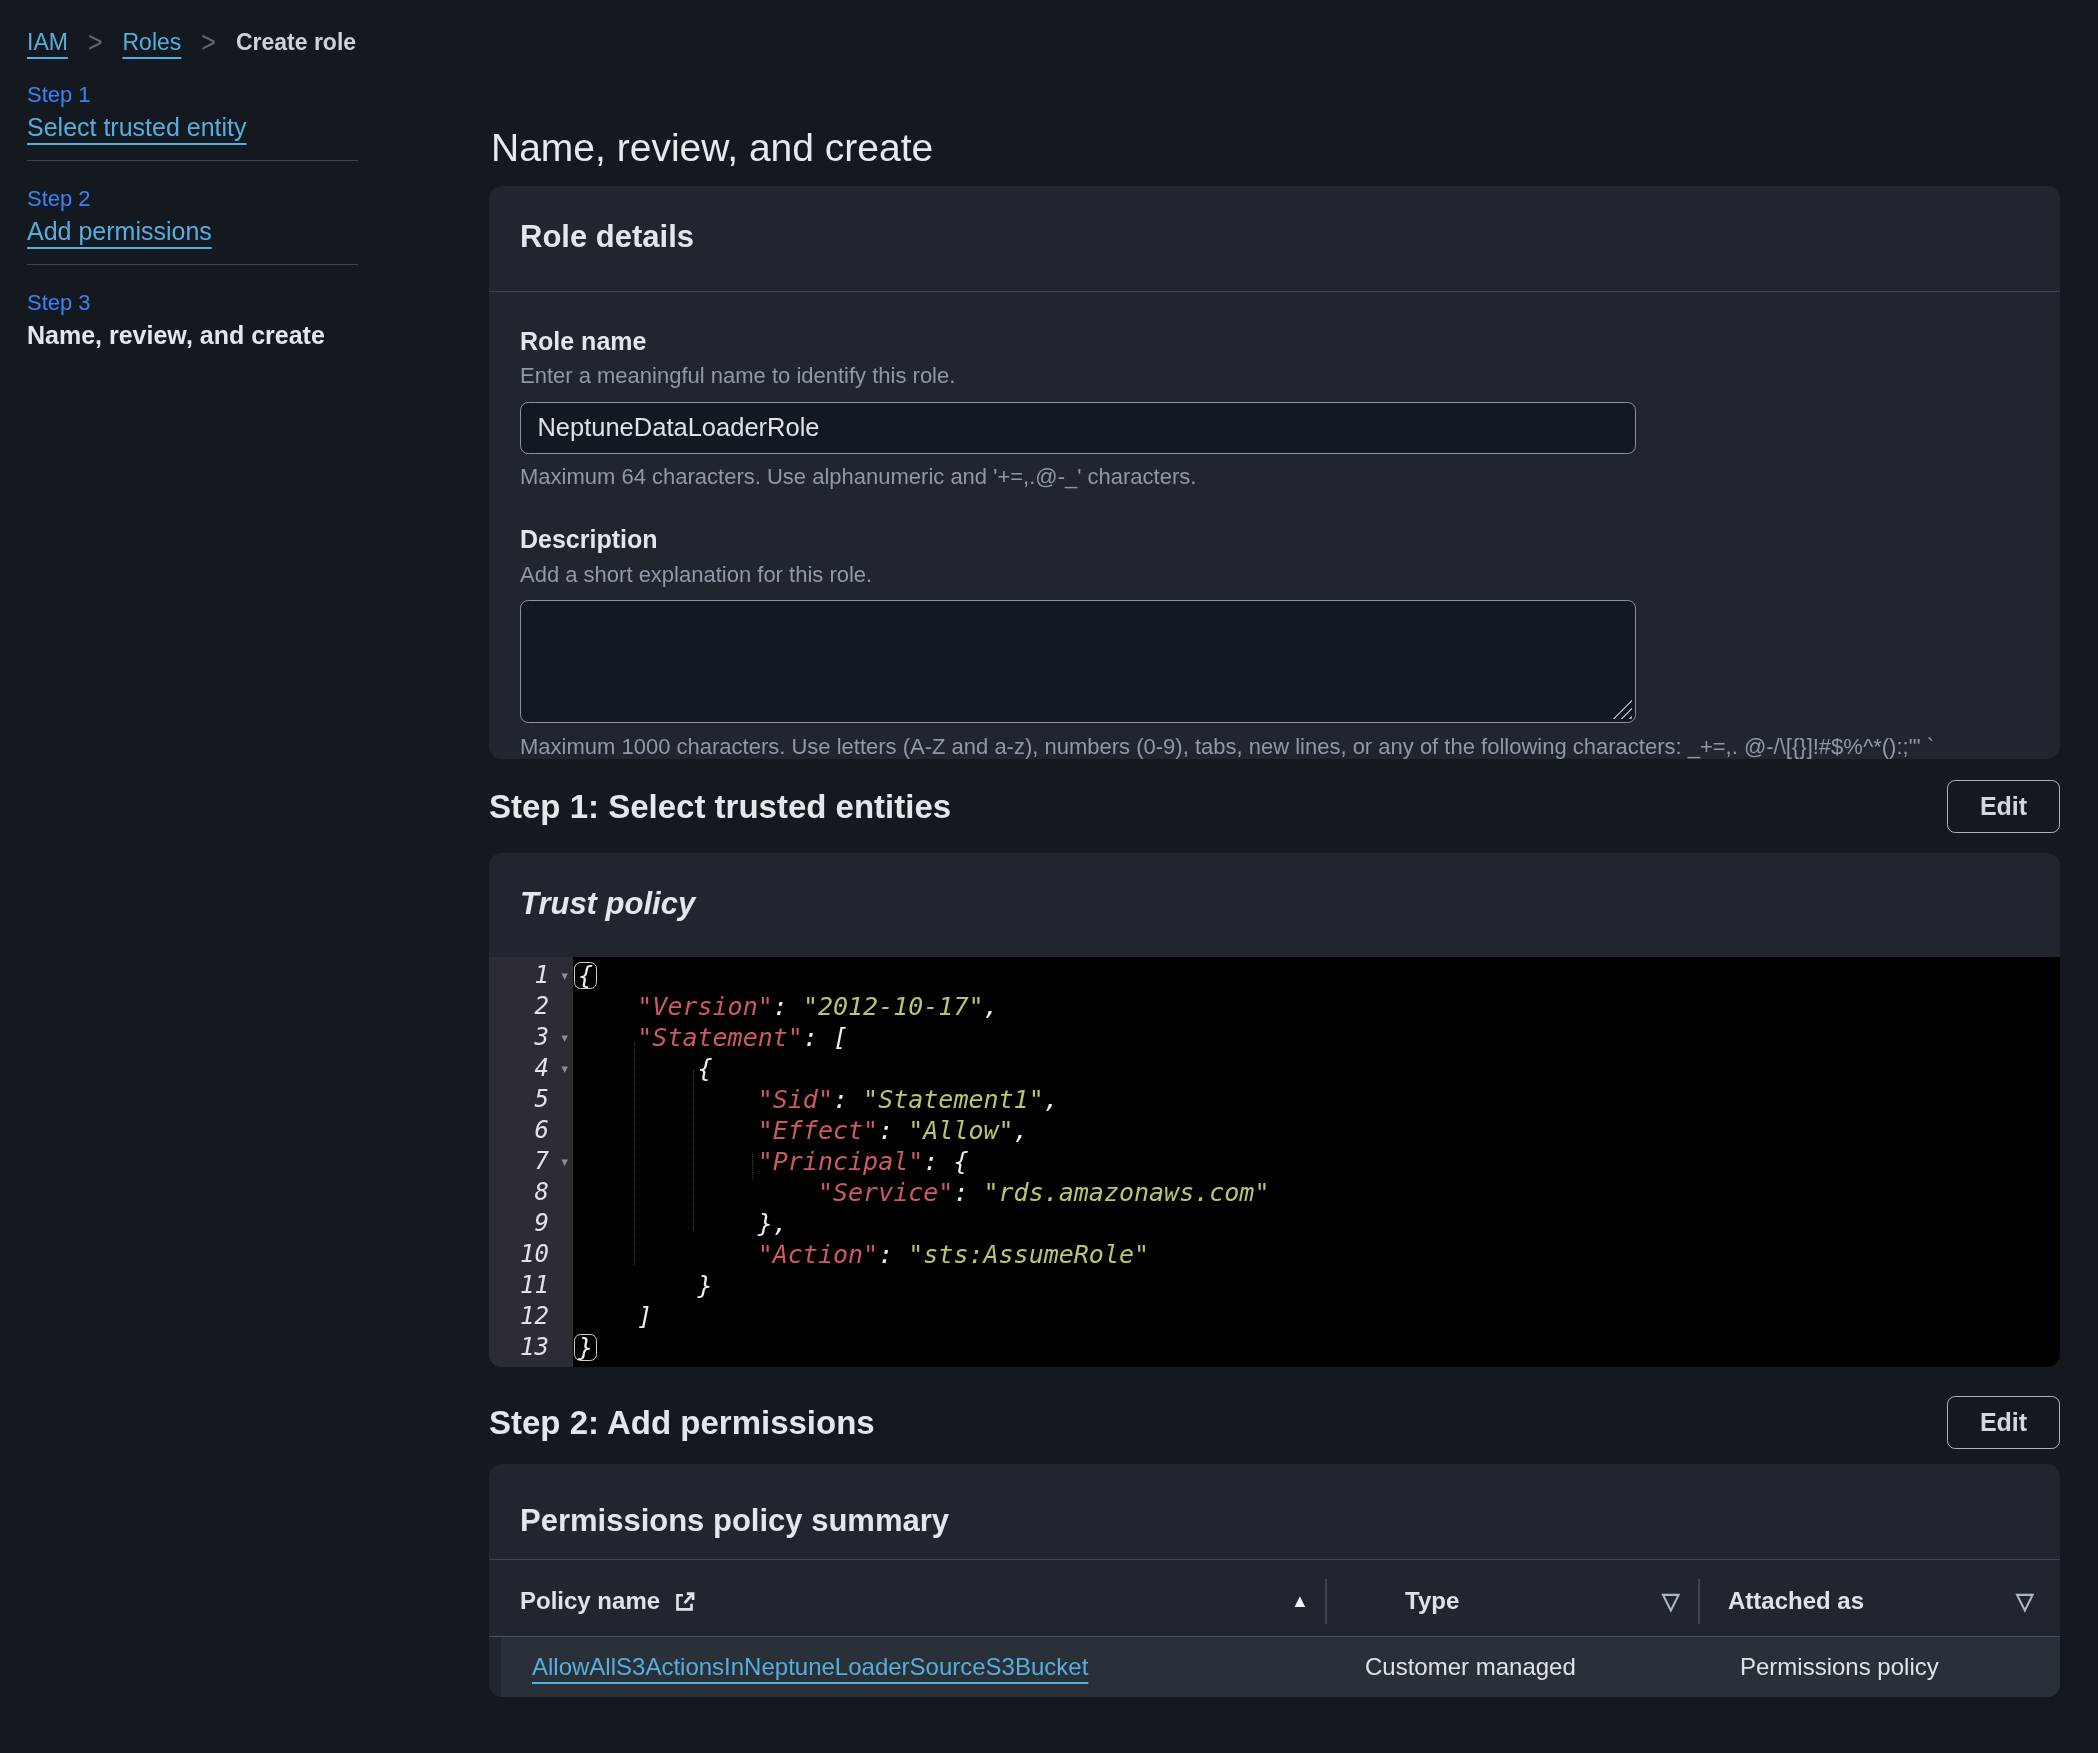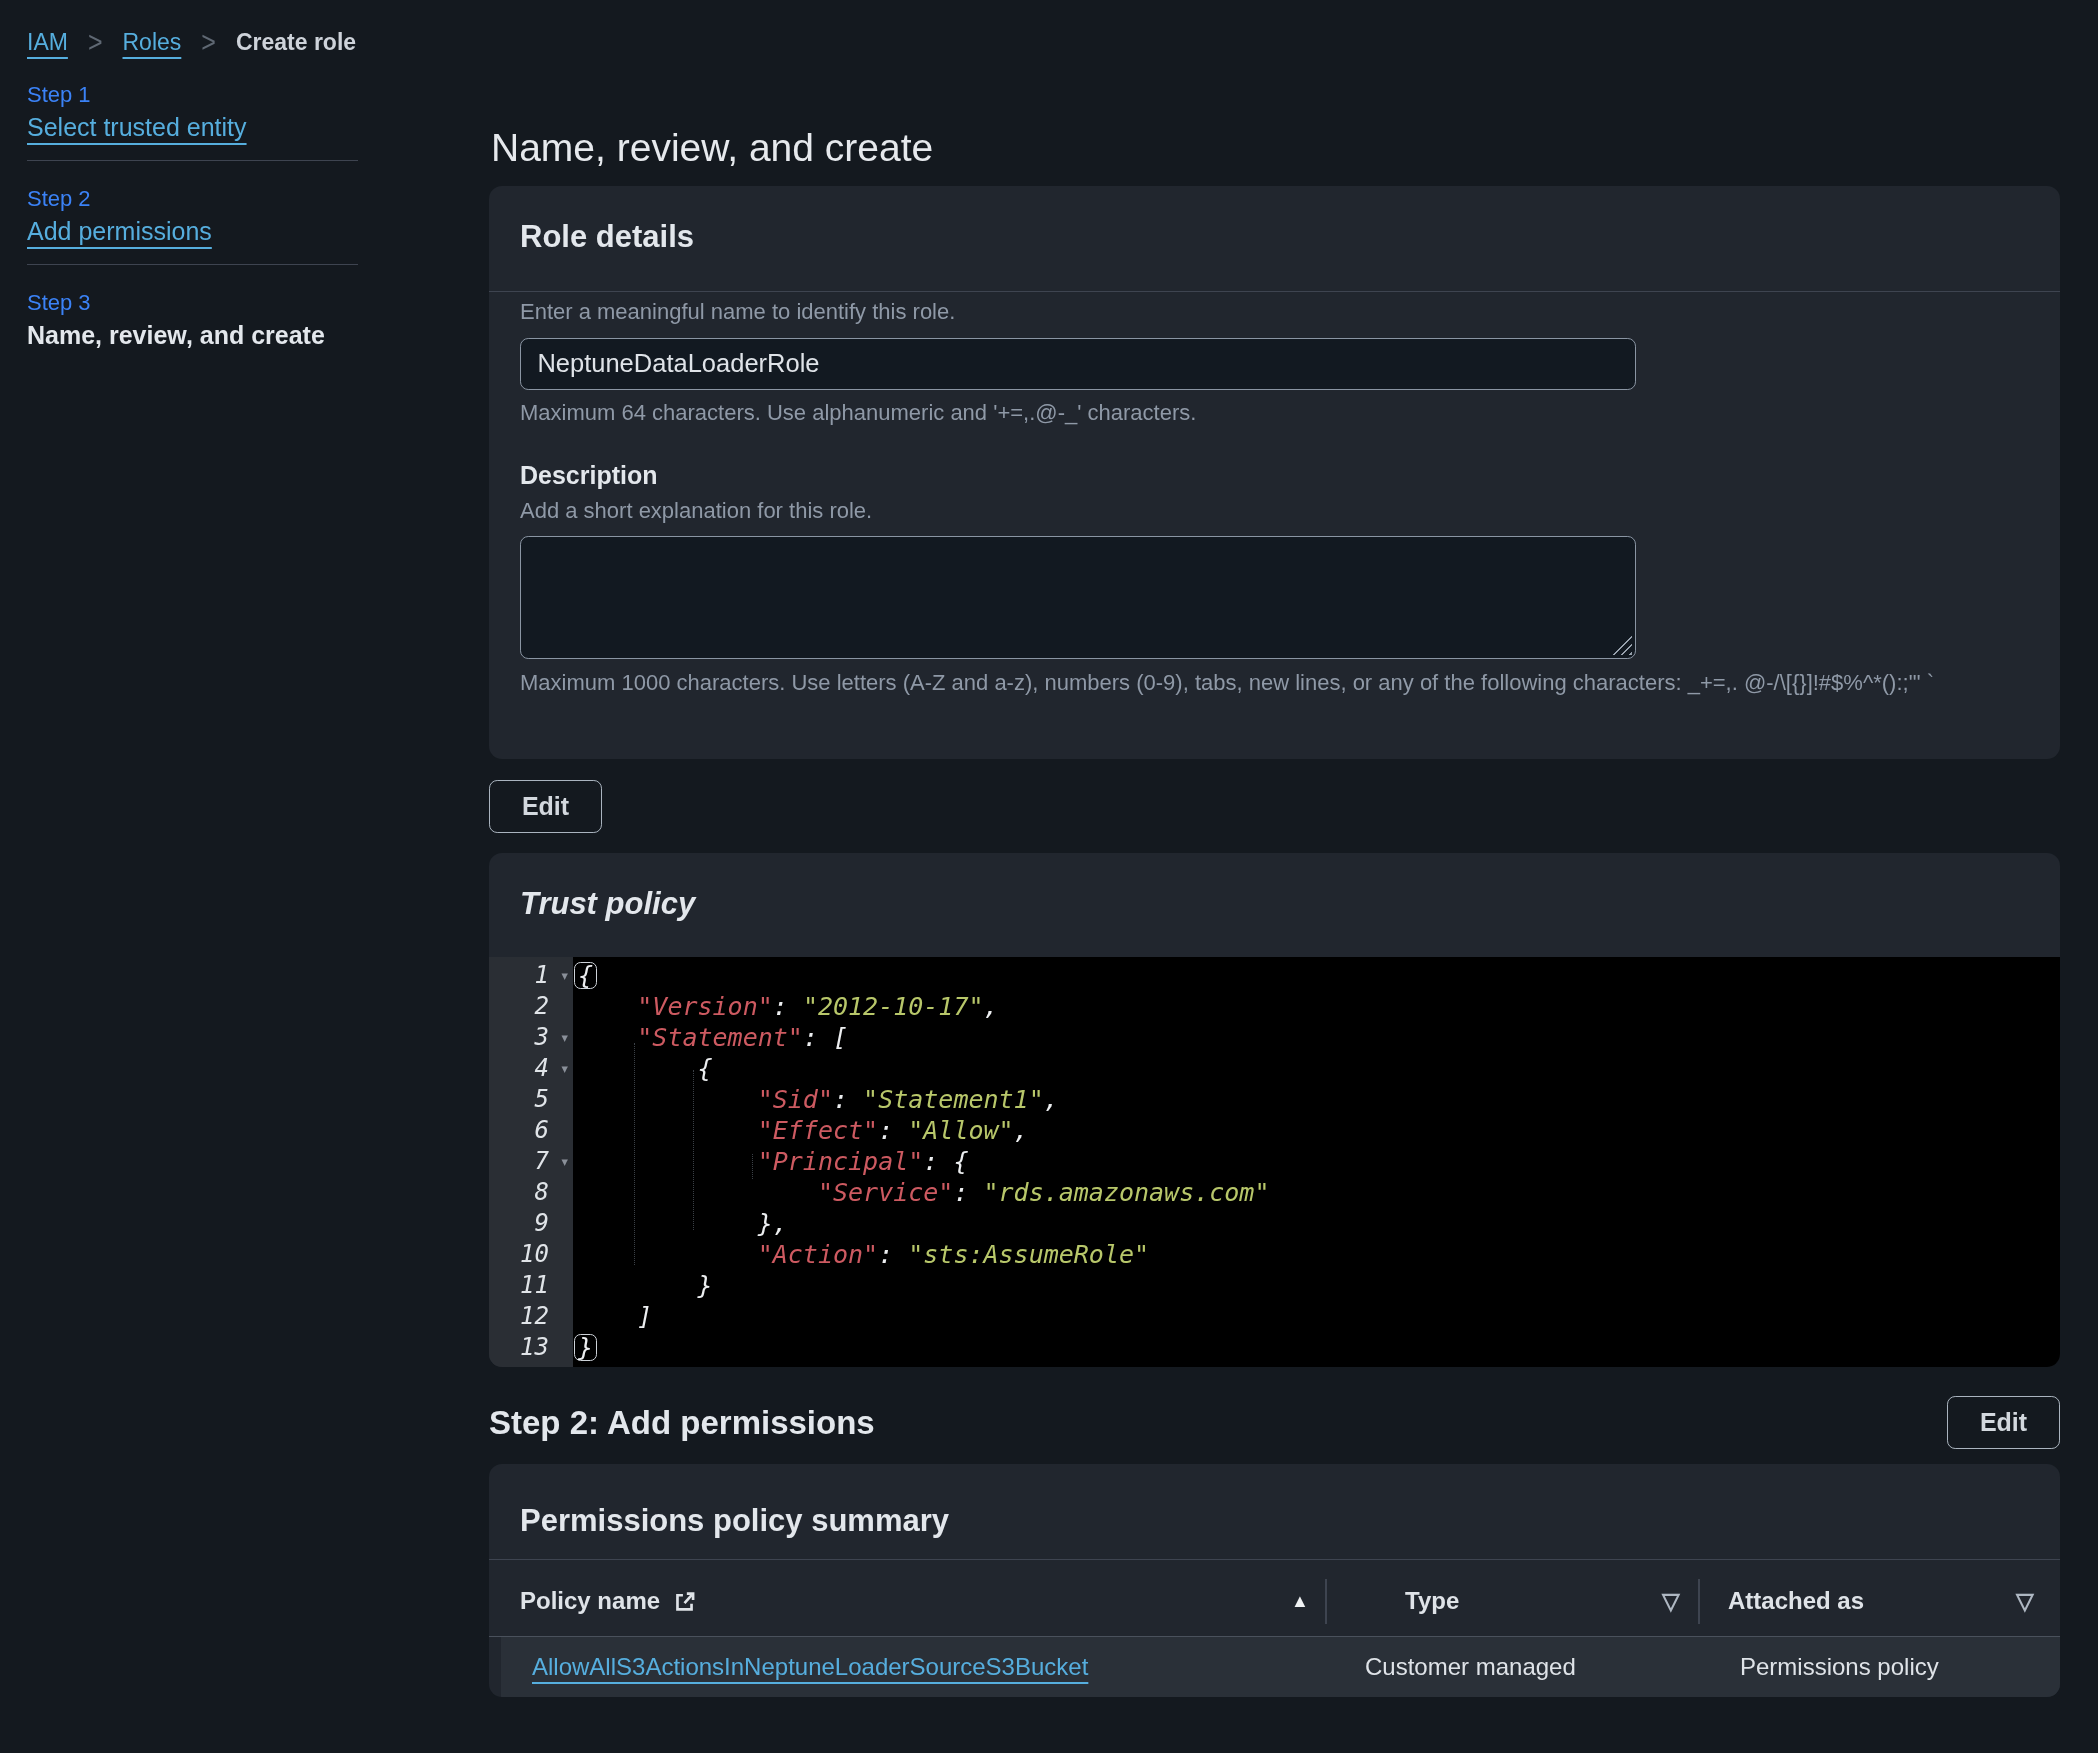--- a/index.html
+++ b/index.html
@@ -112,34 +112,36 @@
   <hr class="step-div">
   <div class="step-label">Step 3</div>
   <div class="step-title current">Name, review, and create</div>
 </aside>
 
 <h1 class="page-title">Name, review, and create</h1>
 
 <section class="container" id="role-details">
   <div class="c-header">Role details</div>
   <div class="form-body">
+    <div class="field-label">Role name</div>
     <div class="field-desc">Enter a meaningful name to identify this role.</div>
     <input class="text-input" type="text" value="NeptuneDataLoaderRole" style="">
     <div class="field-hint">Maximum 64 characters. Use alphanumeric and '+=,.@-_' characters.</div>
     <div class="field-label">Description</div>
     <div class="field-desc">Add a short explanation for this role.</div>
     <div class="textarea-wrap">
       <textarea class="text-area" style=""></textarea>
       <span class="resize-handle"></span>
     </div>
     <div class="field-hint">Maximum 1000 characters. Use letters (A-Z and a-z), numbers (0-9), tabs, new lines, or any of the following characters: _+=,. @-/\[{}]!#$%^*():;"' `</div>
   </div>
 </section>
 
 <div class="step-row" id="step1-row">
+  <div class="step-heading">Step 1: Select trusted entities</div>
   <button class="edit-btn">Edit</button>
 </div>
 
 <section class="container" id="trust-policy">
   <div class="c-header">Trust policy</div>
   <div class="editor">
     <div class="gutter">
         <div class="gl"><span>1</span><span class="fold">▾</span></div>
         <div class="gl"><span>2</span></div>
         <div class="gl"><span>3</span><span class="fold">▾</span></div>

